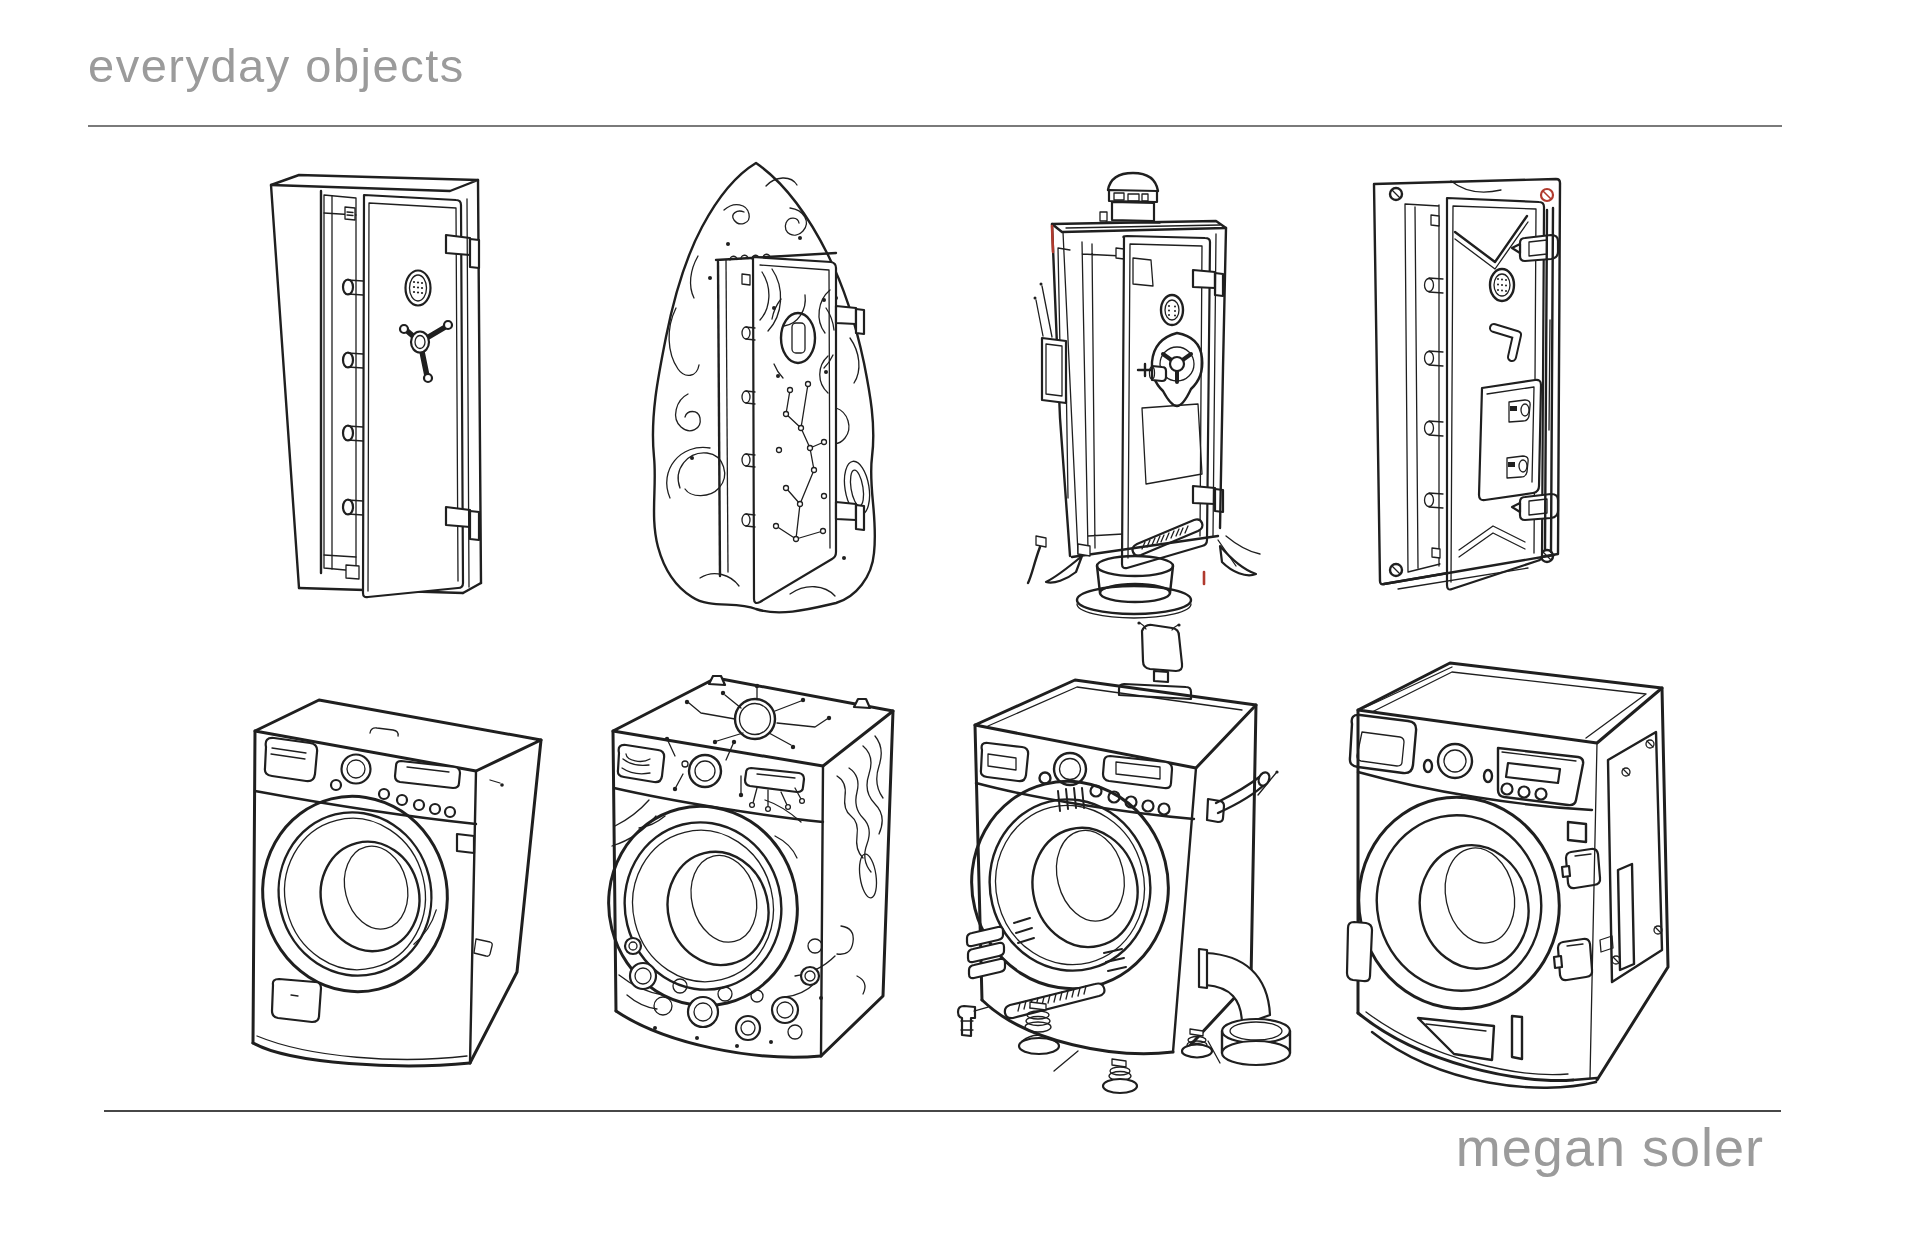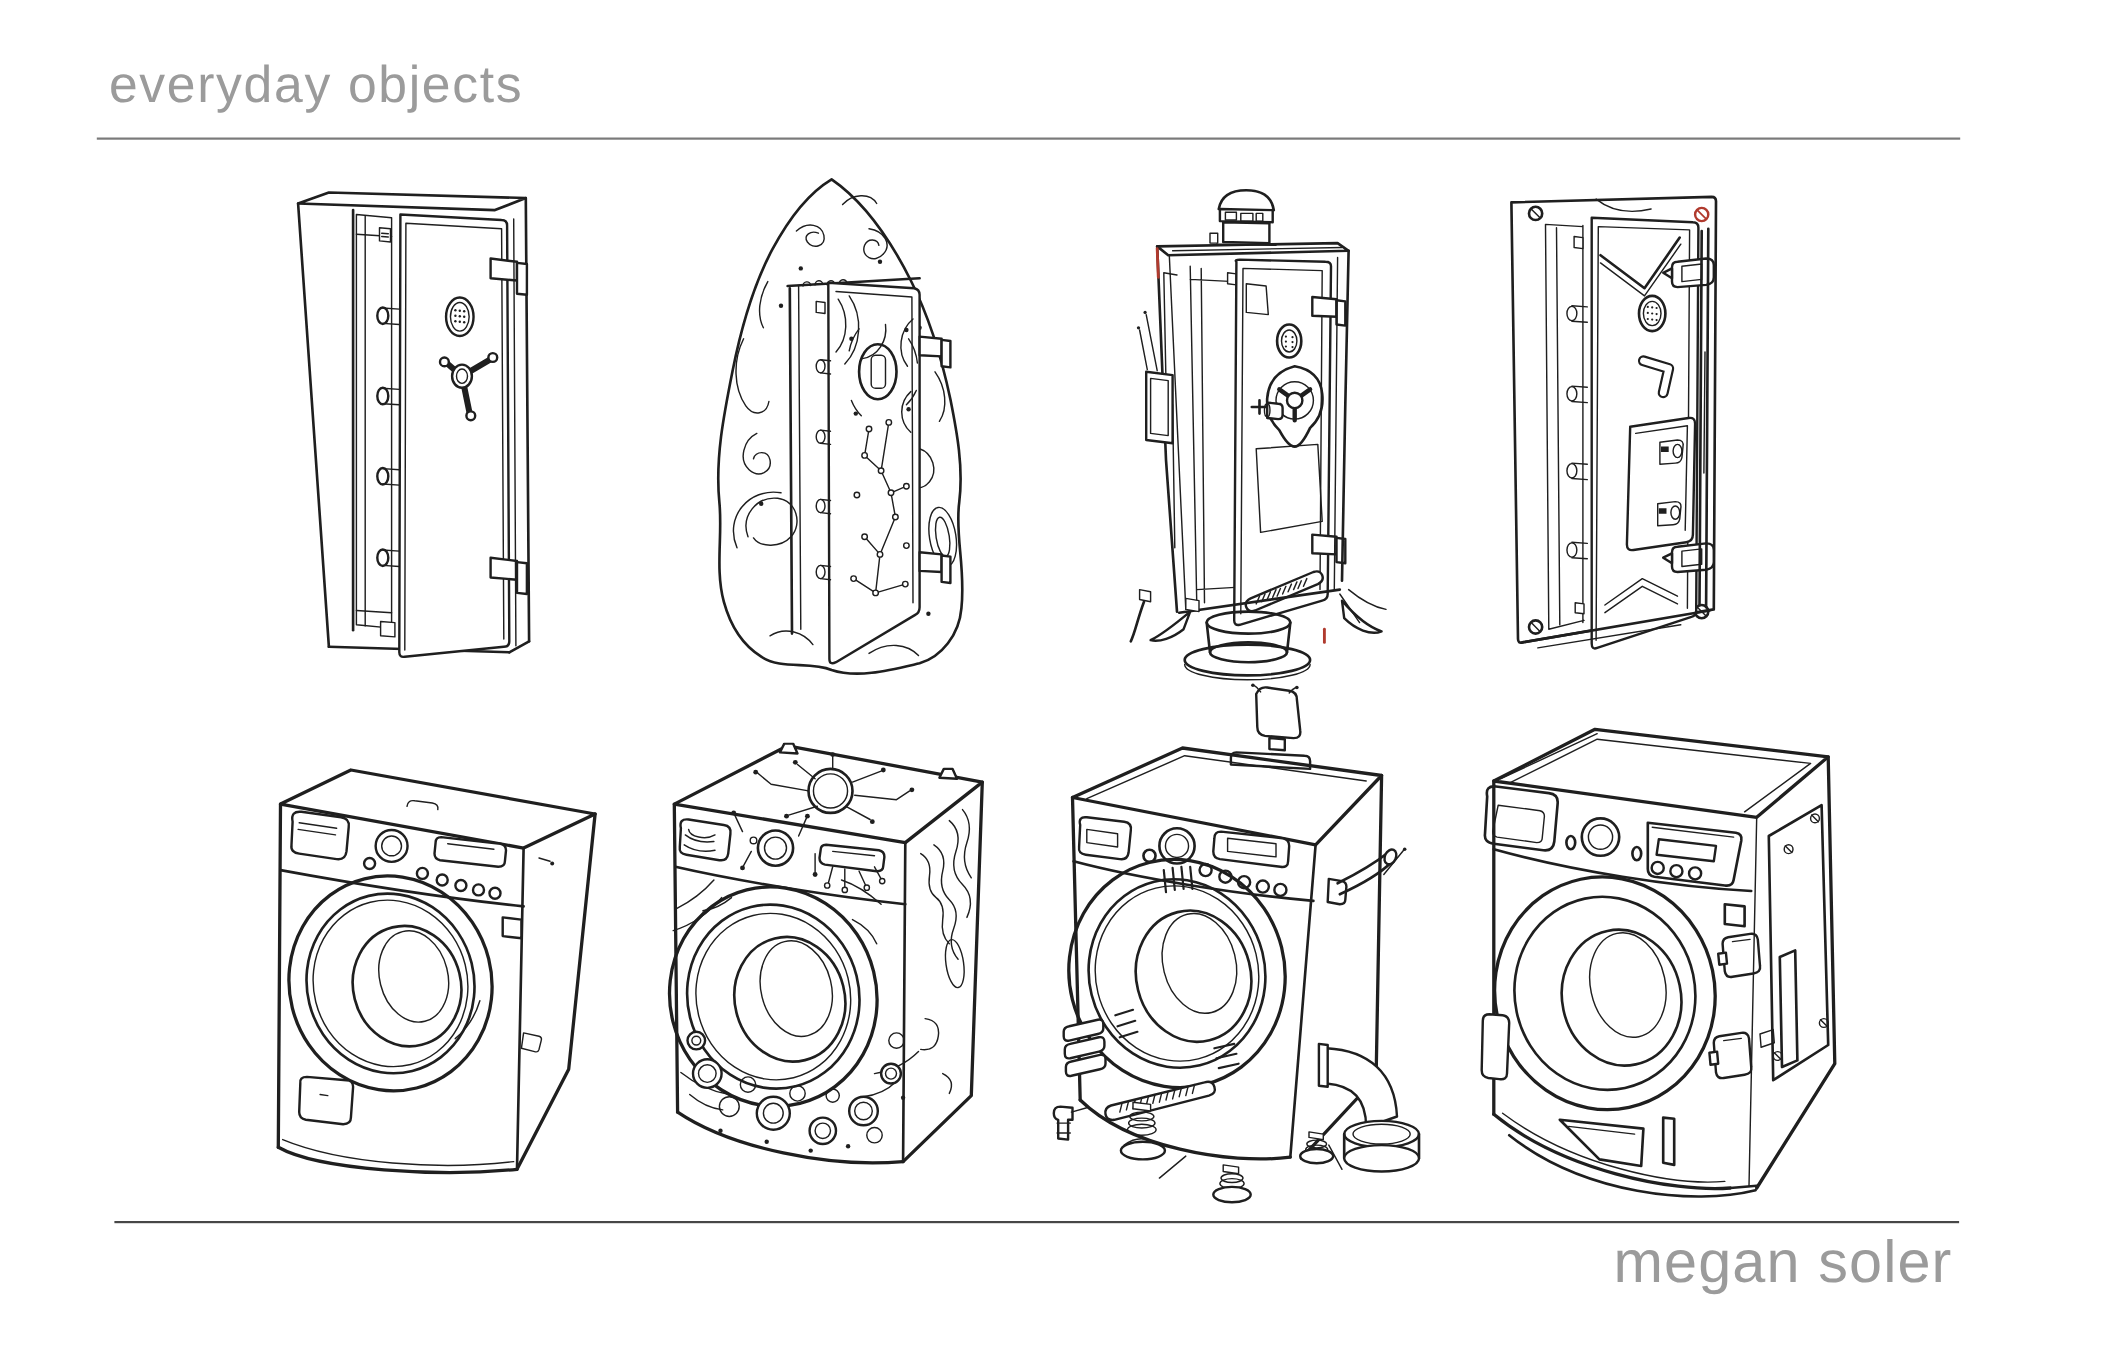--- a/index.html
+++ b/index.html
@@ -11,29 +11,29 @@
     --bg:#ffffff;
   }
   *{box-sizing:border-box}
   html,body{margin:0;padding:0}
   body{
     width:1920px;height:1242px;position:relative;overflow:hidden;
     background:var(--bg);
     font-family:"Liberation Sans", sans-serif;
   }
   .page-title{
-    position:absolute;left:88px;top:38px;margin:11px;
+    position:absolute;left:88px;top:38px;margin:0;
     font-size:47px;font-weight:400;letter-spacing:1.5px;
     color:var(--heading);
   }
   .rule{position:absolute;height:2px}
   .rule-top{left:88px;top:125px;width:1694px;background:var(--rule-top)}
   .rule-bottom{left:104px;top:1110px;width:1677px;background:var(--rule-bottom)}
   .artist-name{
-    position:absolute;right:145px;top:1116px;margin:0;
+    position:absolute;right:156px;top:1116px;margin:0;
     font-size:54px;font-weight:400;letter-spacing:1px;
     color:var(--heading);
   }
   .art{position:absolute;margin:0;padding:0}
   .art svg{display:block;width:100%;height:100%}
   
   .s2{stroke:var(--ink);stroke-width:2.4;fill:none;stroke-linecap:round;stroke-linejoin:round}
   .s1{stroke:var(--ink);stroke-width:1.3;fill:none;stroke-linecap:round;stroke-linejoin:round}
   .w3{stroke-width:3}
   .f2{stroke:var(--ink);stroke-width:2.2;fill:#fff;stroke-linecap:round;stroke-linejoin:round}

